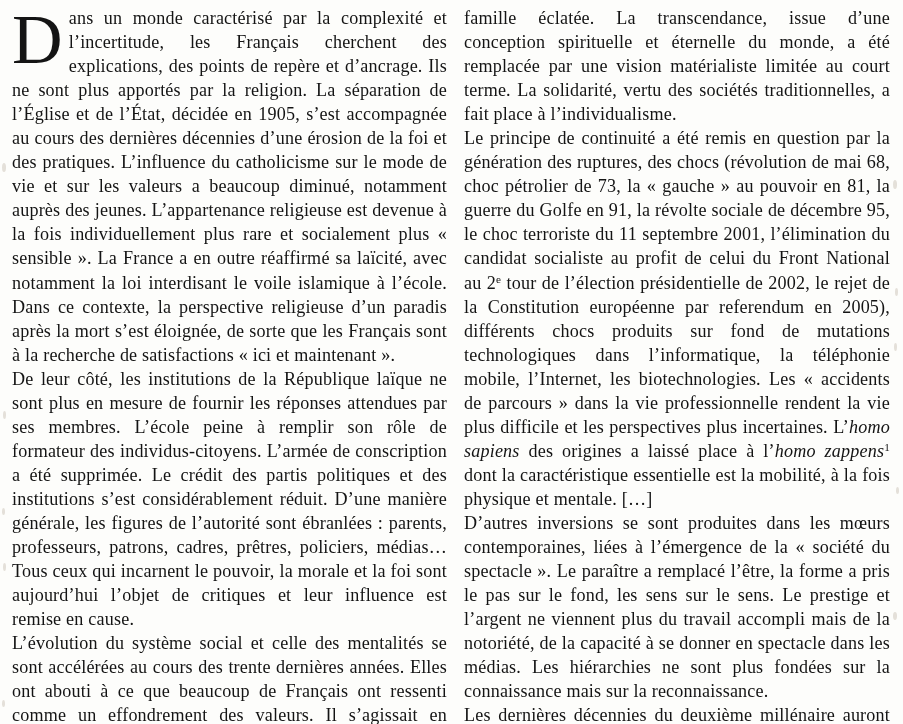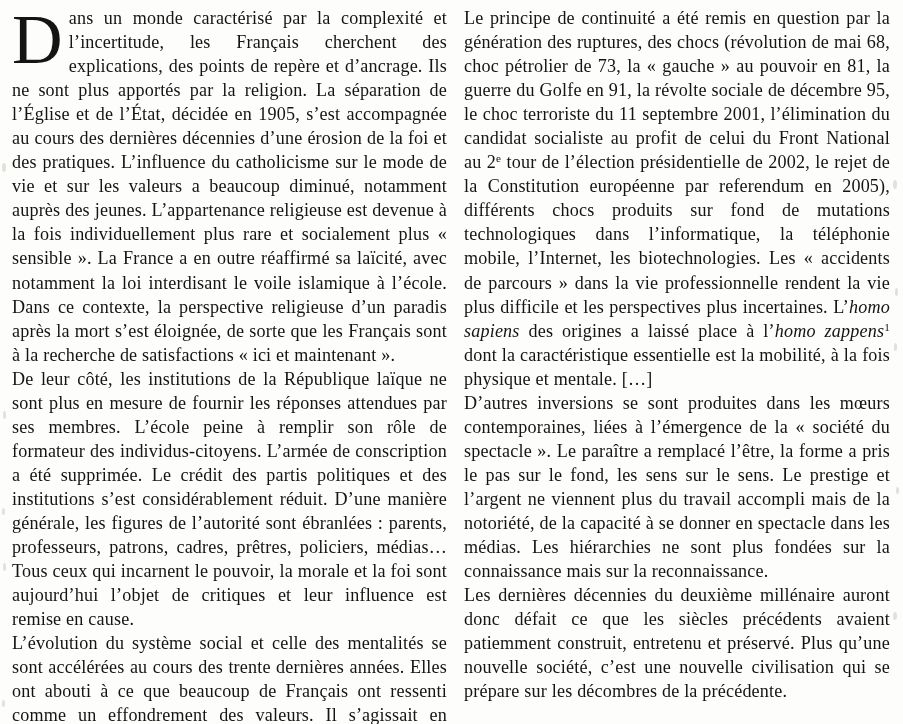--- a/index.html
+++ b/index.html
@@ -90,20 +90,21 @@
       <p class="body dropcap">Dans un monde caractérisé par la complexité et l’incertitude, les Français cherchent des explications, des points de repère et d’ancrage. Ils ne sont plus apportés par la religion. La séparation de l’Église et de l’État, décidée en 1905, s’est accompagnée au cours des dernières décennies d’une érosion de la foi et des pratiques. L’influence du catholicisme sur le mode de vie et sur les valeurs a beaucoup diminué, notamment auprès des jeunes. L’appartenance religieuse est devenue à la fois individuellement plus rare et socialement plus « sensible ». La France a en outre réaffirmé sa laïcité, avec notamment la loi interdisant le voile islamique à l’école. Dans ce contexte, la perspective religieuse d’un paradis après la mort s’est éloignée, de sorte que les Français sont à la recherche de satisfactions « ici et maintenant ».</p>
 
       <p class="body">De leur côté, les institutions de la République laïque ne sont plus en mesure de fournir les réponses attendues par ses membres. L’école peine à remplir son rôle de formateur des individus-citoyens. L’armée de conscription a été supprimée. Le crédit des partis politiques et des institutions s’est considérablement réduit. D’une manière générale, les figures de l’autorité sont ébranlées : parents, professeurs, patrons, cadres, prêtres, policiers, médias… Tous ceux qui incarnent le pouvoir, la morale et la foi sont aujourd’hui l’objet de critiques et leur influence est remise en cause.</p>
 
       <p class="body">L’évolution du système social et celle des mentalités se sont accélérées au cours des trente dernières années. Elles ont abouti à ce que beaucoup de Français ont ressenti comme un effondrement des valeurs. Il s’agissait en réalité d’une transformation spectaculaire et inédite des fondements sur lesquels reposait jusque-là la société. L’histoire de ces dernières décennies est celle d’une inversion spectaculaire des grands principes qui déterminaient la conception et le fonctionnement de la société française. Ainsi, l’importance du lignage s’est affaiblie avec le développement de la</p>
 
     </div>
 
     <div class="col col-right">
 
+      <p class="body">famille éclatée. La transcendance, issue d’une conception spirituelle et éternelle du monde, a été remplacée par une vision matérialiste limitée au court terme. La solidarité, vertu des sociétés traditionnelles, a fait place à l’individualisme.</p>
 
       <p class="body">
         <span>Le principe de continuité a été remis en question par la génération des ruptures, des chocs (révolution de mai 68, choc pétrolier de 73, la « gauche » au pouvoir en 81, la guerre du Golfe en 91, la révolte sociale de décembre 95, le choc terroriste du 11 septembre 2001, l’élimination du candidat socialiste au profit de celui du Front National au </span><span>2</span><sup>e</sup><span> tour de l’élection présidentielle de 2002, le rejet de la Constitution européenne par referendum en 2005), différents chocs produits sur fond de mutations technologiques dans l’informatique, la téléphonie mobile, l’Internet, les biotechnologies. Les « accidents de parcours » dans la vie professionnelle rendent la vie plus difficile et les perspectives plus incertaines. L’</span><em>homo sapiens</em><span> des origines a laissé place à l’</span><em>homo zappens</em><sup>1</sup><span> dont la caractéristique essentielle est la mobilité, à la fois physique et mentale. […]</span>
       </p>
 
       <p class="body">D’autres inversions se sont produites dans les mœurs contemporaines, liées à l’émergence de la « société du spectacle ». Le paraître a remplacé l’être, la forme a pris le pas sur le fond, les sens sur le sens. Le prestige et l’argent ne viennent plus du travail accompli mais de la notoriété, de la capacité à se donner en spectacle dans les médias. Les hiérarchies ne sont plus fondées sur la connaissance mais sur la reconnaissance.</p>
 
       <p class="body">Les dernières décennies du deuxième millénaire auront donc défait ce que les siècles précédents avaient patiemment construit, entretenu et préservé. Plus qu’une nouvelle société, c’est une nouvelle civilisation qui se prépare sur les décombres de la précédente.</p>
 
     </div>

